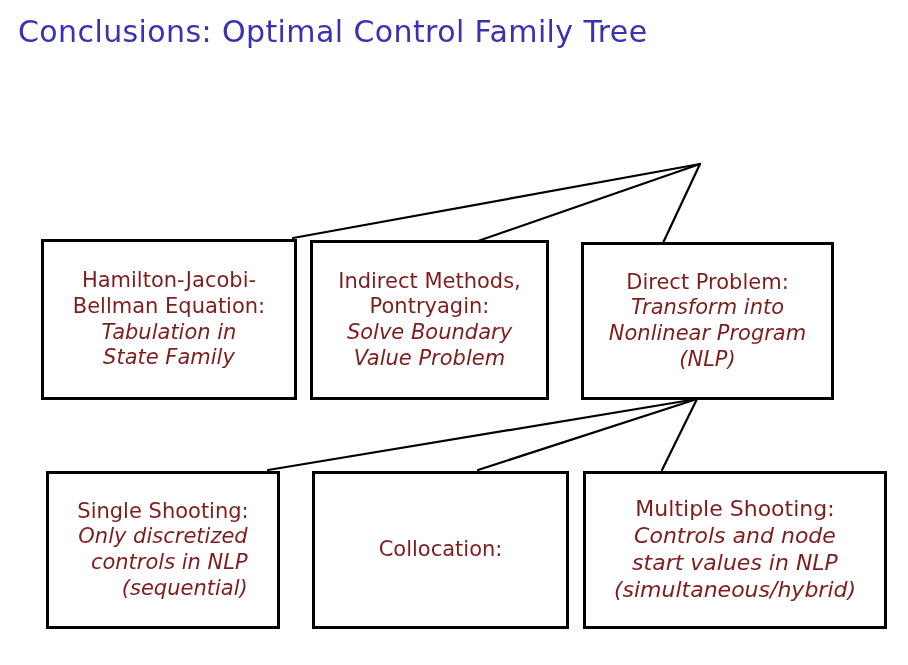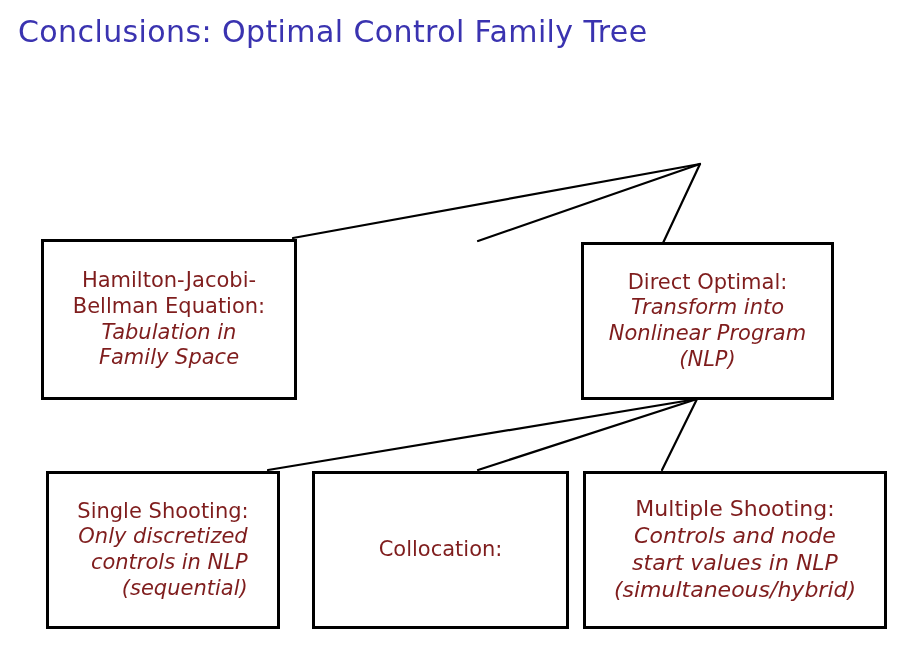--- a/index.html
+++ b/index.html
@@ -102,26 +102,32 @@
       <line x1="697" y1="399" x2="268" y2="470"></line>
       <line x1="697" y1="399" x2="478" y2="470"></line>
       <line x1="697" y1="399" x2="662" y2="470"></line>
     </g>
   </svg>
 
   <div class="node" id="node-hjb">
     <div class="head">Hamilton-Jacobi-
 Bellman Equation:</div>
     <div class="body">Tabulation in
-Family Space</div>
+State Family</div>
   </div>
 
+  <div class="node" id="node-indirect">
+    <div class="head">Indirect Methods,
+Pontryagin:</div>
+    <div class="body">Solve Boundary
+Value Problem</div>
+  </div>
 
   <div class="node" id="node-direct">
-    <div class="head">Direct Optimal:</div>
+    <div class="head">Direct Problem:</div>
     <div class="body">Transform into
 Nonlinear Program
 (NLP)</div>
   </div>
 
   <div class="node" id="node-single">
     <div class="head">Single Shooting:</div>
     <div class="body">Only discretized
 controls in NLP
 (sequential)</div>

